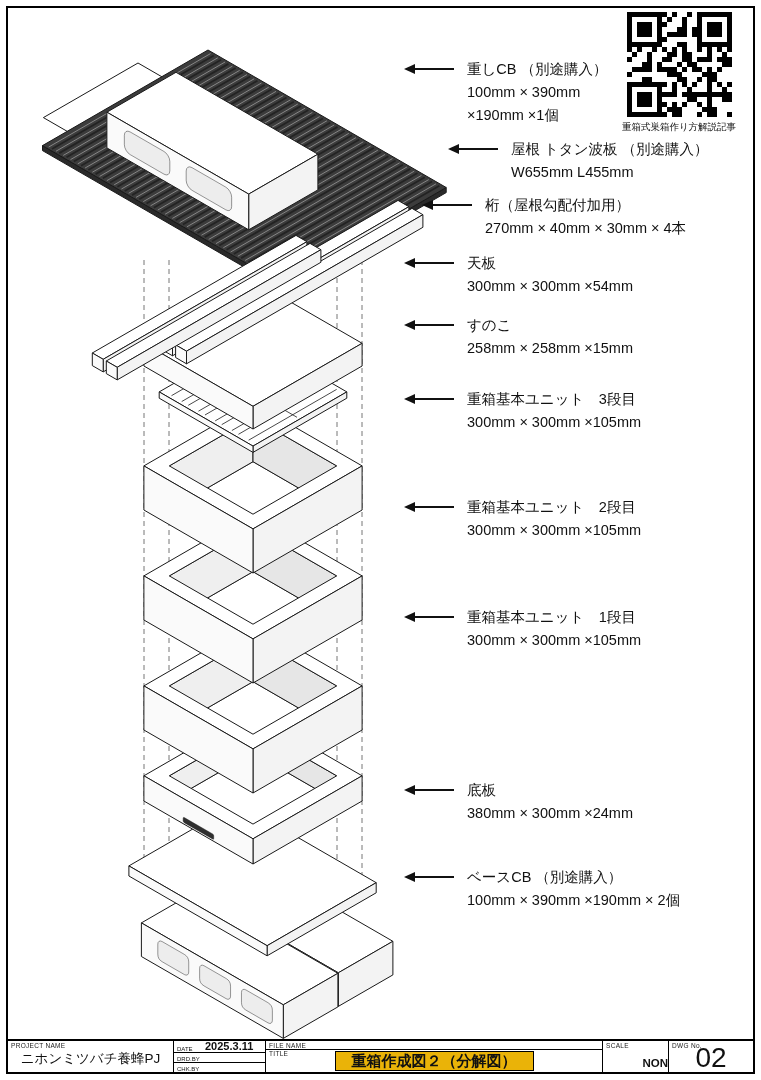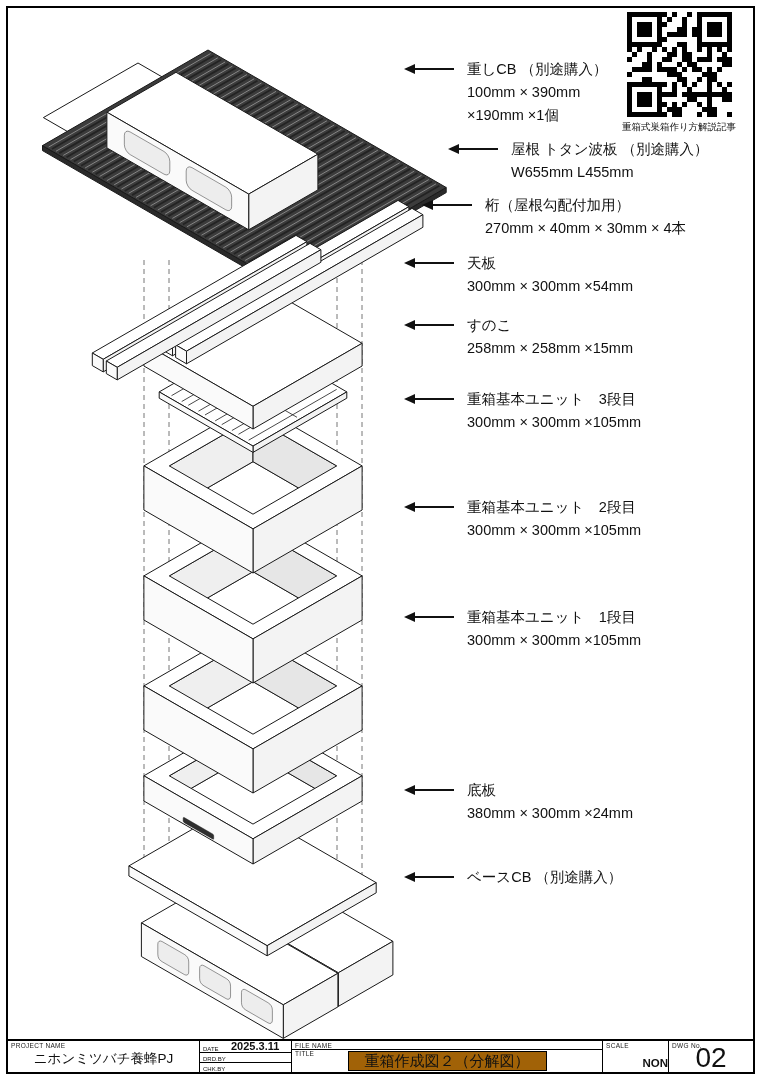--- a/index.html
+++ b/index.html
@@ -15,32 +15,32 @@
   .arrow::after{content:"";position:absolute;left:9px;right:0;top:4.2px;height:1.7px;background:#111;}
   .ah{position:absolute;left:0;top:0;width:0;height:0;border-top:5px solid transparent;border-bottom:5px solid transparent;border-right:11px solid #111;}
   .ldim{margin-left:63px;margin-top:5px;}
   #note{position:absolute;left:388px;top:966px;font-size:17px;letter-spacing:0.5px;}
   #qr{position:absolute;right:4px;top:4px;width:140px;text-align:center;}
   #qr-box svg{display:block;margin:0 auto;background:#fff;}
   #qr-caption{font-size:9.5px;margin-top:4px;}
   #tblock{position:absolute;left:0;right:0;bottom:0;height:33px;border-top:2px solid #000;display:flex;background:#fff;z-index:5;}
   .tcell{border-right:1.5px solid #000;position:relative;}
   .tlabel{font-size:6.5px;position:absolute;top:1px;left:3px;letter-spacing:0.3px;color:#222;}
-  #c-project{width:192px;display:flex;align-items:center;justify-content:center;}
+  #c-project{width:166px;display:flex;align-items:center;justify-content:center;}
   #v-project{font-size:13.5px;padding-top:5px;}
   #c-date{width:92px;display:flex;flex-direction:column;}
   .drow{flex:1;border-bottom:1px solid #000;display:flex;align-items:flex-end;overflow:visible;}
   .drow:last-child{border-bottom:none;}
   .dlab{font-size:6px;margin-left:3px;width:28px;flex:0 0 auto;}
   .dval{font-size:11px;font-weight:bold;line-height:1;}
   #c-title{flex:1;display:flex;flex-direction:column;}
   #r-file{height:9px;border-bottom:1px solid #000;position:relative;}
   #r-title{flex:1;position:relative;display:flex;align-items:center;justify-content:center;}
   #r-title .tlabel{top:0px;}
-  #v-title{font-size:15px;font-weight:normal;border:1.5px solid #000;padding:0 16px;line-height:18px;background:#a16207;}
+  #v-title{font-size:15px;font-weight:bold;border:1.5px solid #000;padding:0 16px;line-height:18px;background:#eab308;}
   #c-scale{width:66px;display:flex;align-items:flex-end;justify-content:flex-end;}
   #v-scale{font-size:11.5px;font-weight:bold;margin-bottom:3px;}
   #c-dwg{width:84px;border-right:none;display:flex;align-items:center;justify-content:center;}
   #v-dwg{font-size:28px;padding-top:3px;}
 </style>
 </head>
 <body>
 
 <div id="frame">
 
@@ -277,20 +277,21 @@
         </div>
         <div class="ldim">380mm × 300mm ×24mm</div>
       </div>
       <div class="plabel" style="top: 860px; left: 396px;">
         <div class="lrow">
           <span class="arrow">
             <span class="ah"></span>
           </span>
           <span class="lname">ベースCB （別途購入）</span>
         </div>
+        <div class="ldim">100mm × 390mm ×190mm × 2個</div>
       </div>
     </div>
 
   <div id="qr">
     <div id="qr-box">
         <svg width="105" height="105" viewBox="0 0 105 105" fill="#000">
           <rect x="0" y="0" width="5" height="5"></rect>
           <rect x="5" y="0" width="5" height="5"></rect>
           <rect x="10" y="0" width="5" height="5"></rect>
           <rect x="15" y="0" width="5" height="5"></rect>

